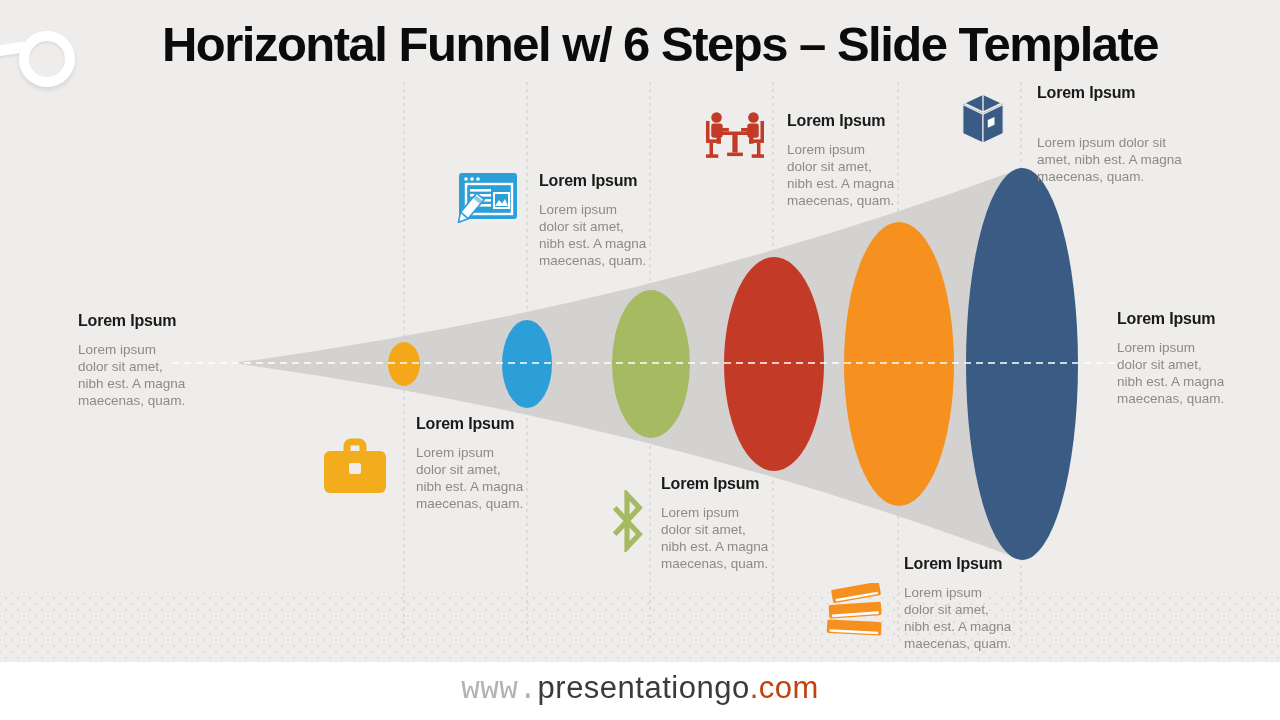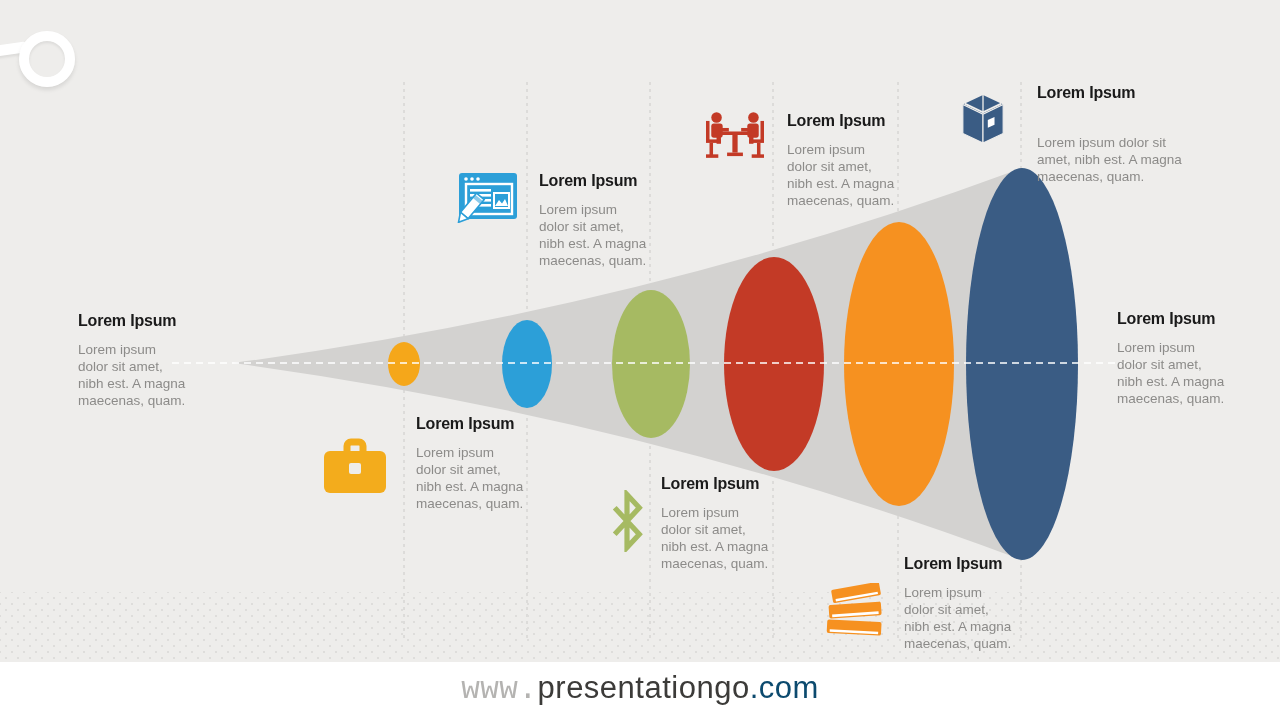--- a/index.html
+++ b/index.html
@@ -59,20 +59,21 @@
 </head>
 <body>
 
 <div class="slide" style="background: rgb(238, 237, 235);">
 
   <div>
     <div class="deco-handle"></div>
     <div class="deco-ring"></div>
   </div>
 
+  <div class="title" style="color: rgb(11, 11, 11);">Horizontal Funnel w/ 6 Steps – Slide Template</div>
 
   <svg class="funnel-svg" width="1280" height="720" viewBox="0 0 1280 720">
 
     <g stroke-width="1" stroke-dasharray="3 4" fill="none">
       <line x1="404" y1="82" x2="404" y2="642" style="stroke: rgb(203, 202, 200);"></line>
       <line x1="527" y1="82" x2="527" y2="642" style="stroke: rgb(203, 202, 200);"></line>
       <line x1="650" y1="82" x2="650" y2="642" style="stroke: rgb(203, 202, 200);"></line>
       <line x1="773" y1="82" x2="773" y2="642" style="stroke: rgb(203, 202, 200);"></line>
       <line x1="898" y1="82" x2="898" y2="642" style="stroke: rgb(203, 202, 200);"></line>
       <line x1="1021" y1="82" x2="1021" y2="642" style="stroke: rgb(203, 202, 200);"></line>
@@ -226,17 +227,17 @@
   <div class="tblock" style="left:904px;top:555px;width:140px">
     <h3 style="color: rgb(26, 26, 26);">Lorem Ipsum</h3>
     <p style="color: rgb(140, 139, 137);">Lorem ipsum
 dolor sit amet,
 nibh est. A magna
 maecenas, quam.</p>
   </div>
 
   <div class="footer-bar">
     <div class="footer-text">
-      <span style="color: rgb(180, 179, 177); font-family: Liberation Mono, monospace;">www.</span><span style="color: rgb(60, 59, 57);">presentationgo</span><span style="color: #0c4a6e;">.com</span>
+      <span style="color: rgb(180, 179, 177); font-family: Liberation Mono, monospace;">www.</span><span style="color: rgb(60, 59, 57);">presentationgo</span><span style="color: #c2410c;">.com</span>
     </div>
   </div>
 
 </div>
 
 </body></html>

